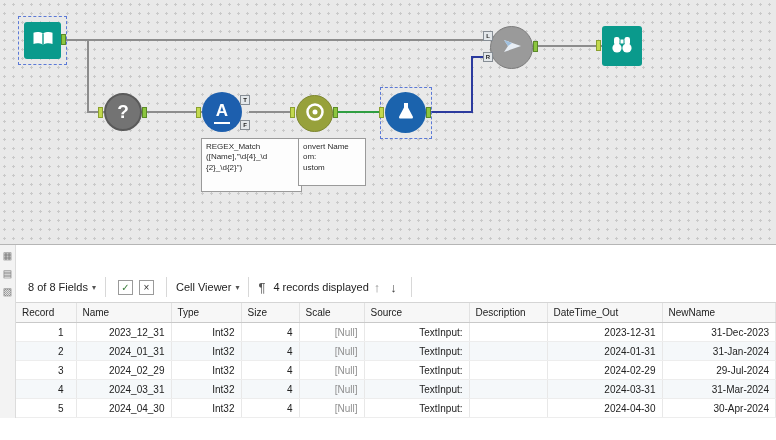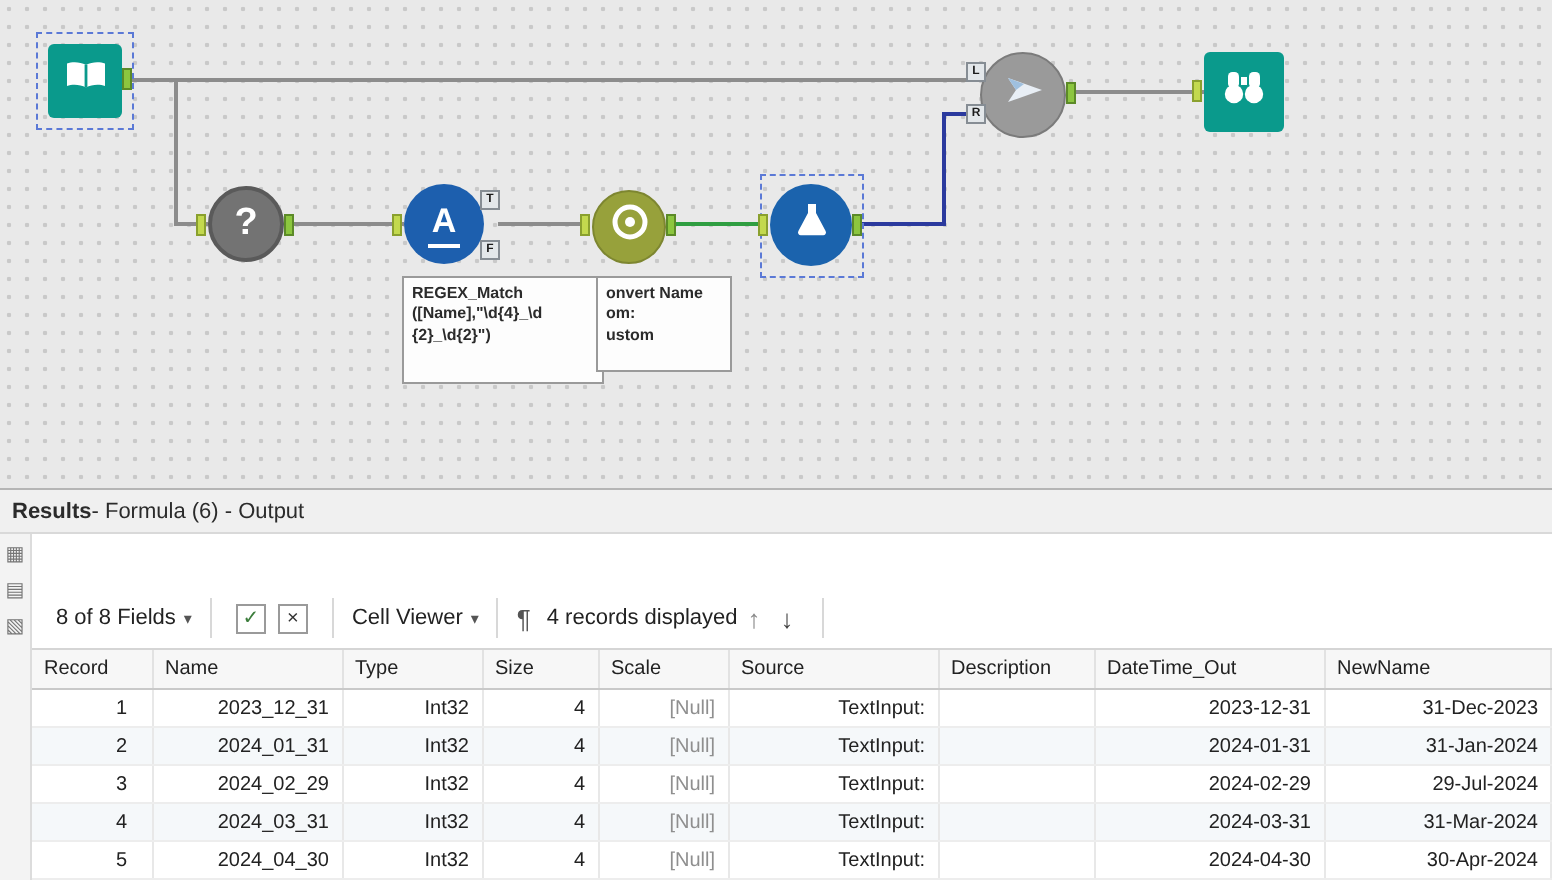--- a/index.html
+++ b/index.html
@@ -18,21 +18,21 @@
   .wire.navy { background:#2b3a9e; }
   .anchor { position:absolute; width:5px; height:11px; background:#8cc63f; border:1px solid #5c8a28; }
   .anchor.lime { background:#c3d94e; border-color:#8aa02e; }
   .tag { position:absolute; width:10px; height:10px; background:#e3e7ea; border:1px solid #868d94;
     font-size:6px; line-height:8px; text-align:center; color:#1c1c1c; font-weight:bold; }
   .tool-circle { position:absolute; border-radius:50%; display:flex; align-items:center; justify-content:center; }
   .tool-square { position:absolute; border-radius:3px; display:flex; align-items:center; justify-content:center; }
   .glyph-q { color:#fff; font-weight:bold; font-size:19px; }
   .glyph-a { color:#fff; font-weight:bold; font-size:17px; border-bottom:2px solid #fff; padding:0 2px 1px; }
   .annotation { position:absolute; background:#fdfdfd; border:1px solid #9a9a9a; color:#2b2b2b;
-    font-size:8px; font-weight:bold; line-height:1.3; padding:3px 4px; white-space:pre-line; overflow:hidden; }
+    font-size:8px; font-weight:normal; line-height:1.3; padding:3px 4px; white-space:pre-line; overflow:hidden; }
 
   
   #results { position:absolute; left:0; top:244px; width:776px; height:196px; background:#fff; border-top:1px solid #b5b5b5; }
   #results-title { height:22px; background:#f0f0f0; border-bottom:1px solid #d9d9d9; display:flex; align-items:center;
     padding-left:6px; font-size:11px; color:#2b2b2b; }
   #results-title b { font-weight:bold; }
   #results-body { display:flex; height:173px; }
   #rail { width:16px; background:#f3f3f3; border-right:1px solid #dcdcdc; display:flex; flex-direction:column;
     align-items:center; padding-top:5px; gap:7px; }
   .rail-ic { font-size:10px; color:#767676; cursor:pointer; line-height:11px; }
@@ -153,24 +153,20 @@
 
     <div class="annotation" style="left:201px; top:138px; width:101px; min-height:54px;">REGEX_Match
 ([Name],"\d{4}_\d
 {2}_\d{2}")</div>
     <div class="annotation" style="left:298px; top:138px; width:68px; min-height:48px;">onvert Name
 om:
 ustom</div>
   </div>
 
   <div id="results">
-    <div id="results-title">
-      <b>Results</b>
-        <span> - Formula (6) - Output</span>
-    </div>
     <div id="results-body">
       <div id="rail">
         <span class="rail-ic">▦</span>
         <span class="rail-ic">▤</span>
         <span class="rail-ic">▧</span>
       </div>
       <div id="content">
         <div id="toolbar">
           <span class="tb-drop">
             <span>8 of 8 Fields</span>

